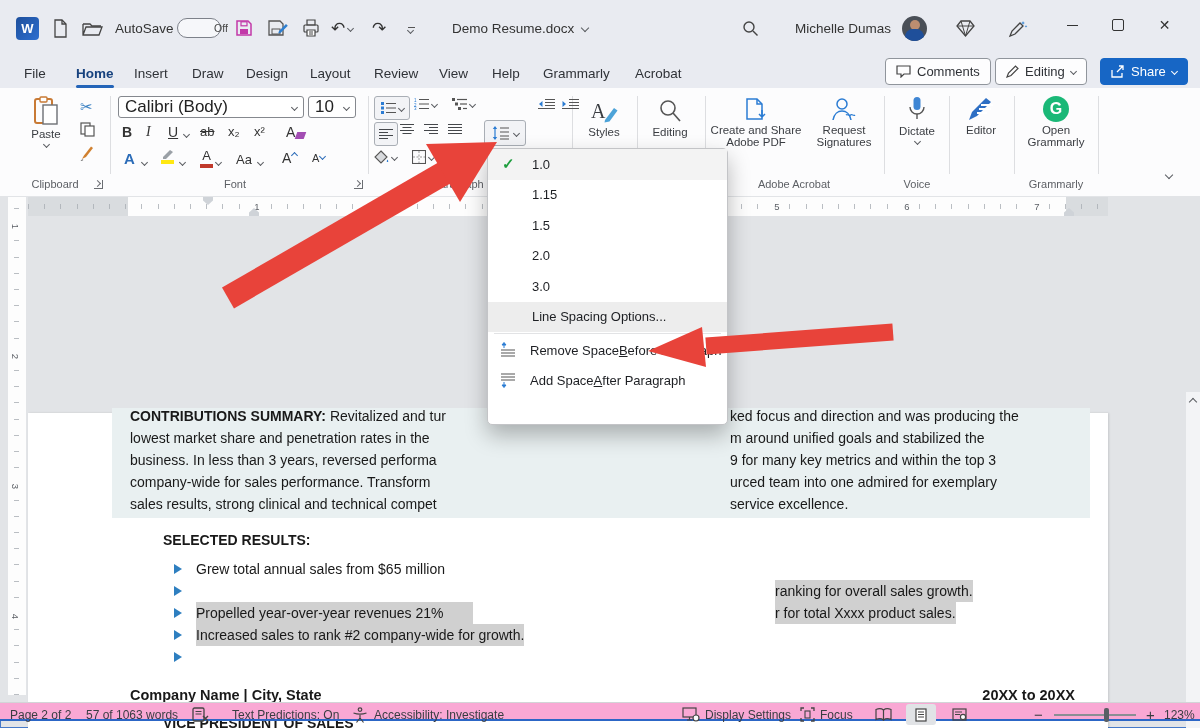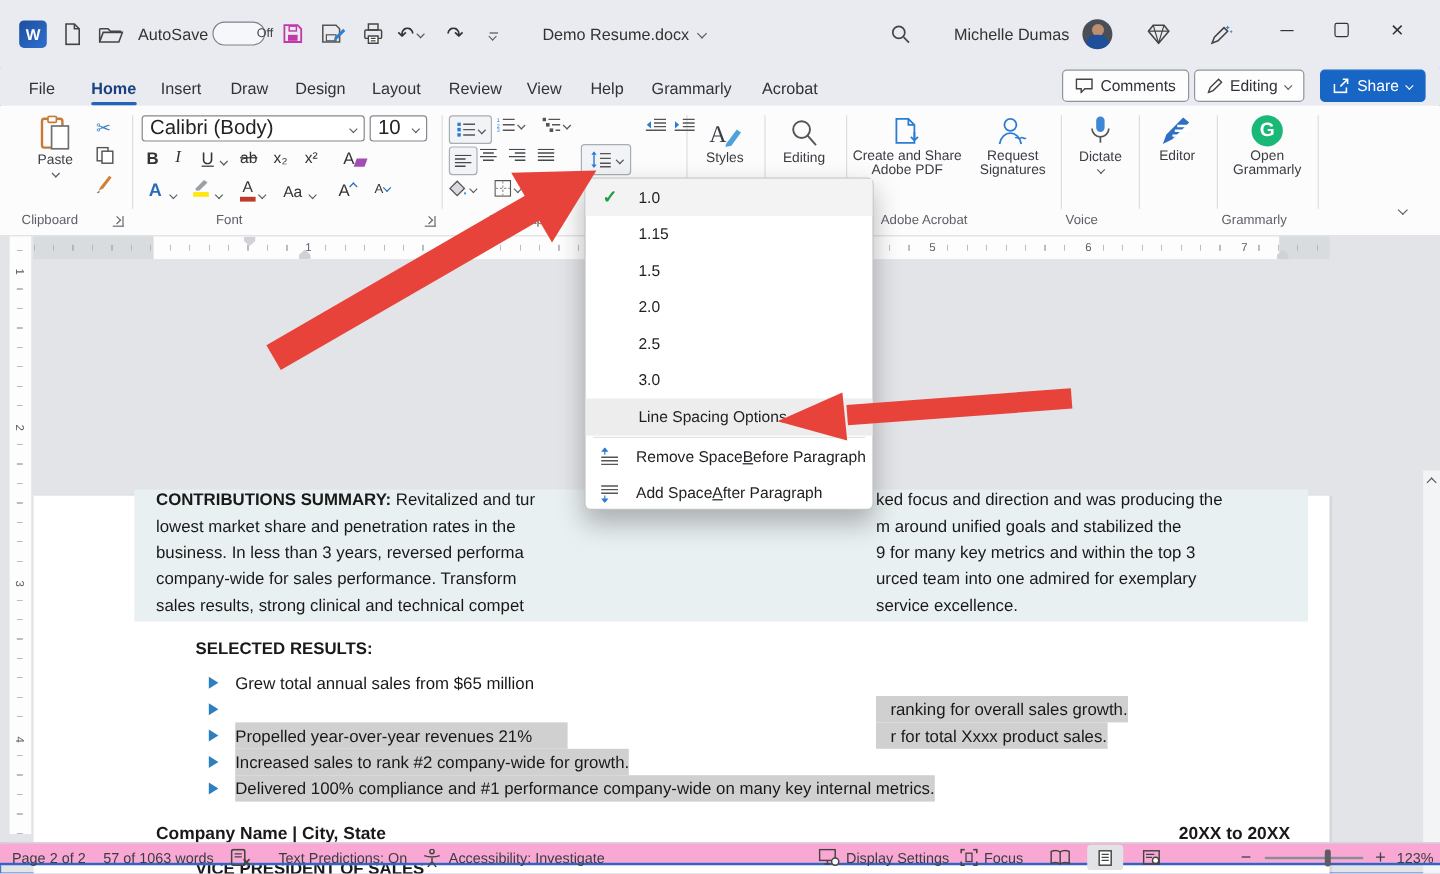--- a/index.html
+++ b/index.html
@@ -22,21 +22,21 @@
   
   #tabrow{left:0;top:56px;width:1200px;height:32px;background:#e9ebf1;}
   .tab{position:absolute;top:4px;height:26px;display:flex;align-items:center;font-size:13.5px;color:#2f3237;padding:0 2px;}
   .tab.active{font-weight:bold;color:#17427e;}
   .tab.active::after{content:"";position:absolute;left:2px;right:2px;bottom:-2px;height:3px;border-radius:2px;background:#2464b8;}
   .pillbtn{position:absolute;top:2px;height:27px;border:1px solid #90959c;border-radius:4px;background:#fdfdfe;display:flex;align-items:center;gap:6px;padding:0 10px;font-size:13px;color:#2f3237;box-sizing:border-box;}
   .pillbtn.blue{background:#1766c5;border-color:#1766c5;color:#fff;}
   
   #ribbon{left:0;top:88px;width:1200px;height:108px;background:#fcfcfd;border-bottom:1px solid #d6d7da;}
   .rdiv{position:absolute;top:8px;height:78px;width:1px;background:#dddee1;}
-  .glabel{position:absolute;top:90px;font-size:11px;color:#5c5f64;}
+  .glabel{position:absolute;top:90px;font-size:11px;color:#5c5f64;text-align:center;}
   .launcher{position:absolute;top:92px;width:8px;height:8px;border-right:1.3px solid #6a6d72;border-bottom:1.3px solid #6a6d72;}
   .launcher::after{content:"";position:absolute;right:2px;bottom:2px;width:4px;height:4px;border-right:1.3px solid #6a6d72;border-bottom:1.3px solid #6a6d72;transform:rotate(-45deg);}
   .bigbtn{position:absolute;display:flex;flex-direction:column;align-items:center;gap:2px;font-size:11.5px;color:#3a3d42;text-align:center;}
   .combo{position:absolute;height:22px;border:1px solid #85888e;border-radius:3px;background:#fff;display:flex;align-items:center;font-size:17px;color:#222;padding:0 6px;box-sizing:border-box;justify-content:space-between;}
   .sbtn{position:absolute;display:flex;align-items:center;justify-content:center;color:#333;}
   .boxed{border:1px solid #a9aeb5;border-radius:3px;background:#f2f3f6;}
   .glyph{font-size:13px;color:#333;}
   .bar{display:block;height:4px;width:13px;margin-top:1px;}
   
   #hruler{left:28px;top:197px;width:1080px;height:19px;background:#d9dcdf;}
@@ -54,21 +54,21 @@
   #docarea{left:0;top:196px;width:1200px;height:506px;background:#e2e4e7;}
   #page{position:absolute;left:28px;top:217px;width:1080px;height:485px;background:#fff;box-shadow:1px 0 2px rgba(0,0,0,.12);}
   .dtxt{font-size:14px;color:#191919;line-height:22px;}
   .shade{background:#e9f0f1;}
   .hl{background:#d0d0d0;}
   .line{position:relative;height:22px;white-space:nowrap;}
   .rfrag{position:absolute;white-space:nowrap;}
   .tri{position:absolute;left:44px;top:6px;width:0;height:0;border-left:8px solid #2e7fc0;border-top:5px solid transparent;border-bottom:5px solid transparent;}
   .blt{position:absolute;left:102px;width:978px;height:22px;}
   .blt .bt{position:absolute;left:66px;white-space:nowrap;}
-  .blt .rt{position:absolute;left:600px;white-space:nowrap;padding-left:12px;}
+  .blt .rt{position:absolute;left:645px;white-space:nowrap;}
   
   #spacingmenu{left:487px;top:148px;width:241px;height:277px;background:#fff;border:1px solid #c3c4c7;border-radius:5px;box-shadow:0 10px 22px rgba(0,0,0,.28);box-sizing:border-box;z-index:60;}
   .mrow{position:relative;height:30.5px;display:flex;align-items:center;font-size:13px;color:#1d1f23;padding-left:44px;box-sizing:border-box;}
   .mrow .ck{position:absolute;left:14px;top:6px;color:#1e9e3e;font-size:15px;font-weight:bold;}
   .msep{height:1px;background:#e2e3e5;margin:1px 6px;}
   .mrow2{position:relative;height:30px;display:flex;align-items:center;font-size:13px;color:#1d1f23;padding-left:42px;box-sizing:border-box;}
   .mico{position:absolute;left:12px;top:7px;}
   .u{text-decoration:underline;}
   
   #scroll{left:1186px;top:196px;width:14px;height:506px;background:#f3f4f6;}
@@ -517,21 +517,20 @@
           <span class="tri"></span>
           <span class="bt hl" style="padding-right:30px">Propelled year-over-year revenues 21%</span>
           <span class="rt hl">r for total Xxxx product sales.</span>
         </div>
       <div class="blt dtxt" style="top:211px">
           <span class="tri"></span>
           <span class="bt hl">Increased sales to rank #2 company-wide for growth.</span>
         </div>
       <div class="blt dtxt" style="top:233px">
           <span class="tri"></span>
-          <span class="bt hl">Delivered 100% compliance and #1 performance company-wide on many key internal metrics.</span>
         </div>
 
       <div class="abs dtxt" style="left:102px;top:271px;width:945px;display:flex;justify-content:space-between;font-weight:bold;font-size:14.5px">
         <span>Company Name | City, State</span>
         <span>20XX to 20XX</span>
       </div>
       <div class="abs dtxt" style="left:135px;top:299px;font-weight:bold"><span>VICE PRESIDENT OF SALES</span></div>
 
     </div>
 
@@ -570,23 +569,20 @@
     <div class="mrow">
         <span>1.15</span>
       </div>
     <div class="mrow">
         <span>1.5</span>
       </div>
     <div class="mrow">
         <span>2.0</span>
       </div>
     <div class="mrow">
-        <span>2.5</span>
-      </div>
-    <div class="mrow">
         <span>3.0</span>
       </div>
     <div class="mrow" style="background:#ededed">
         <span>Line Spacing Options...</span>
       </div>
     <div class="msep"></div>
     <div class="mrow2">
       <svg class="ic mico" width="16" height="16" viewBox="0 0 16 16">
           <path d="M4 .5 6 3H2zM4 3v3" fill="#2b7cd3" stroke="#2b7cd3" stroke-width="1"></path>
           <path d="M1 8h14M1 11h14M1 14h14" stroke="#555" stroke-width="1.2"></path>

